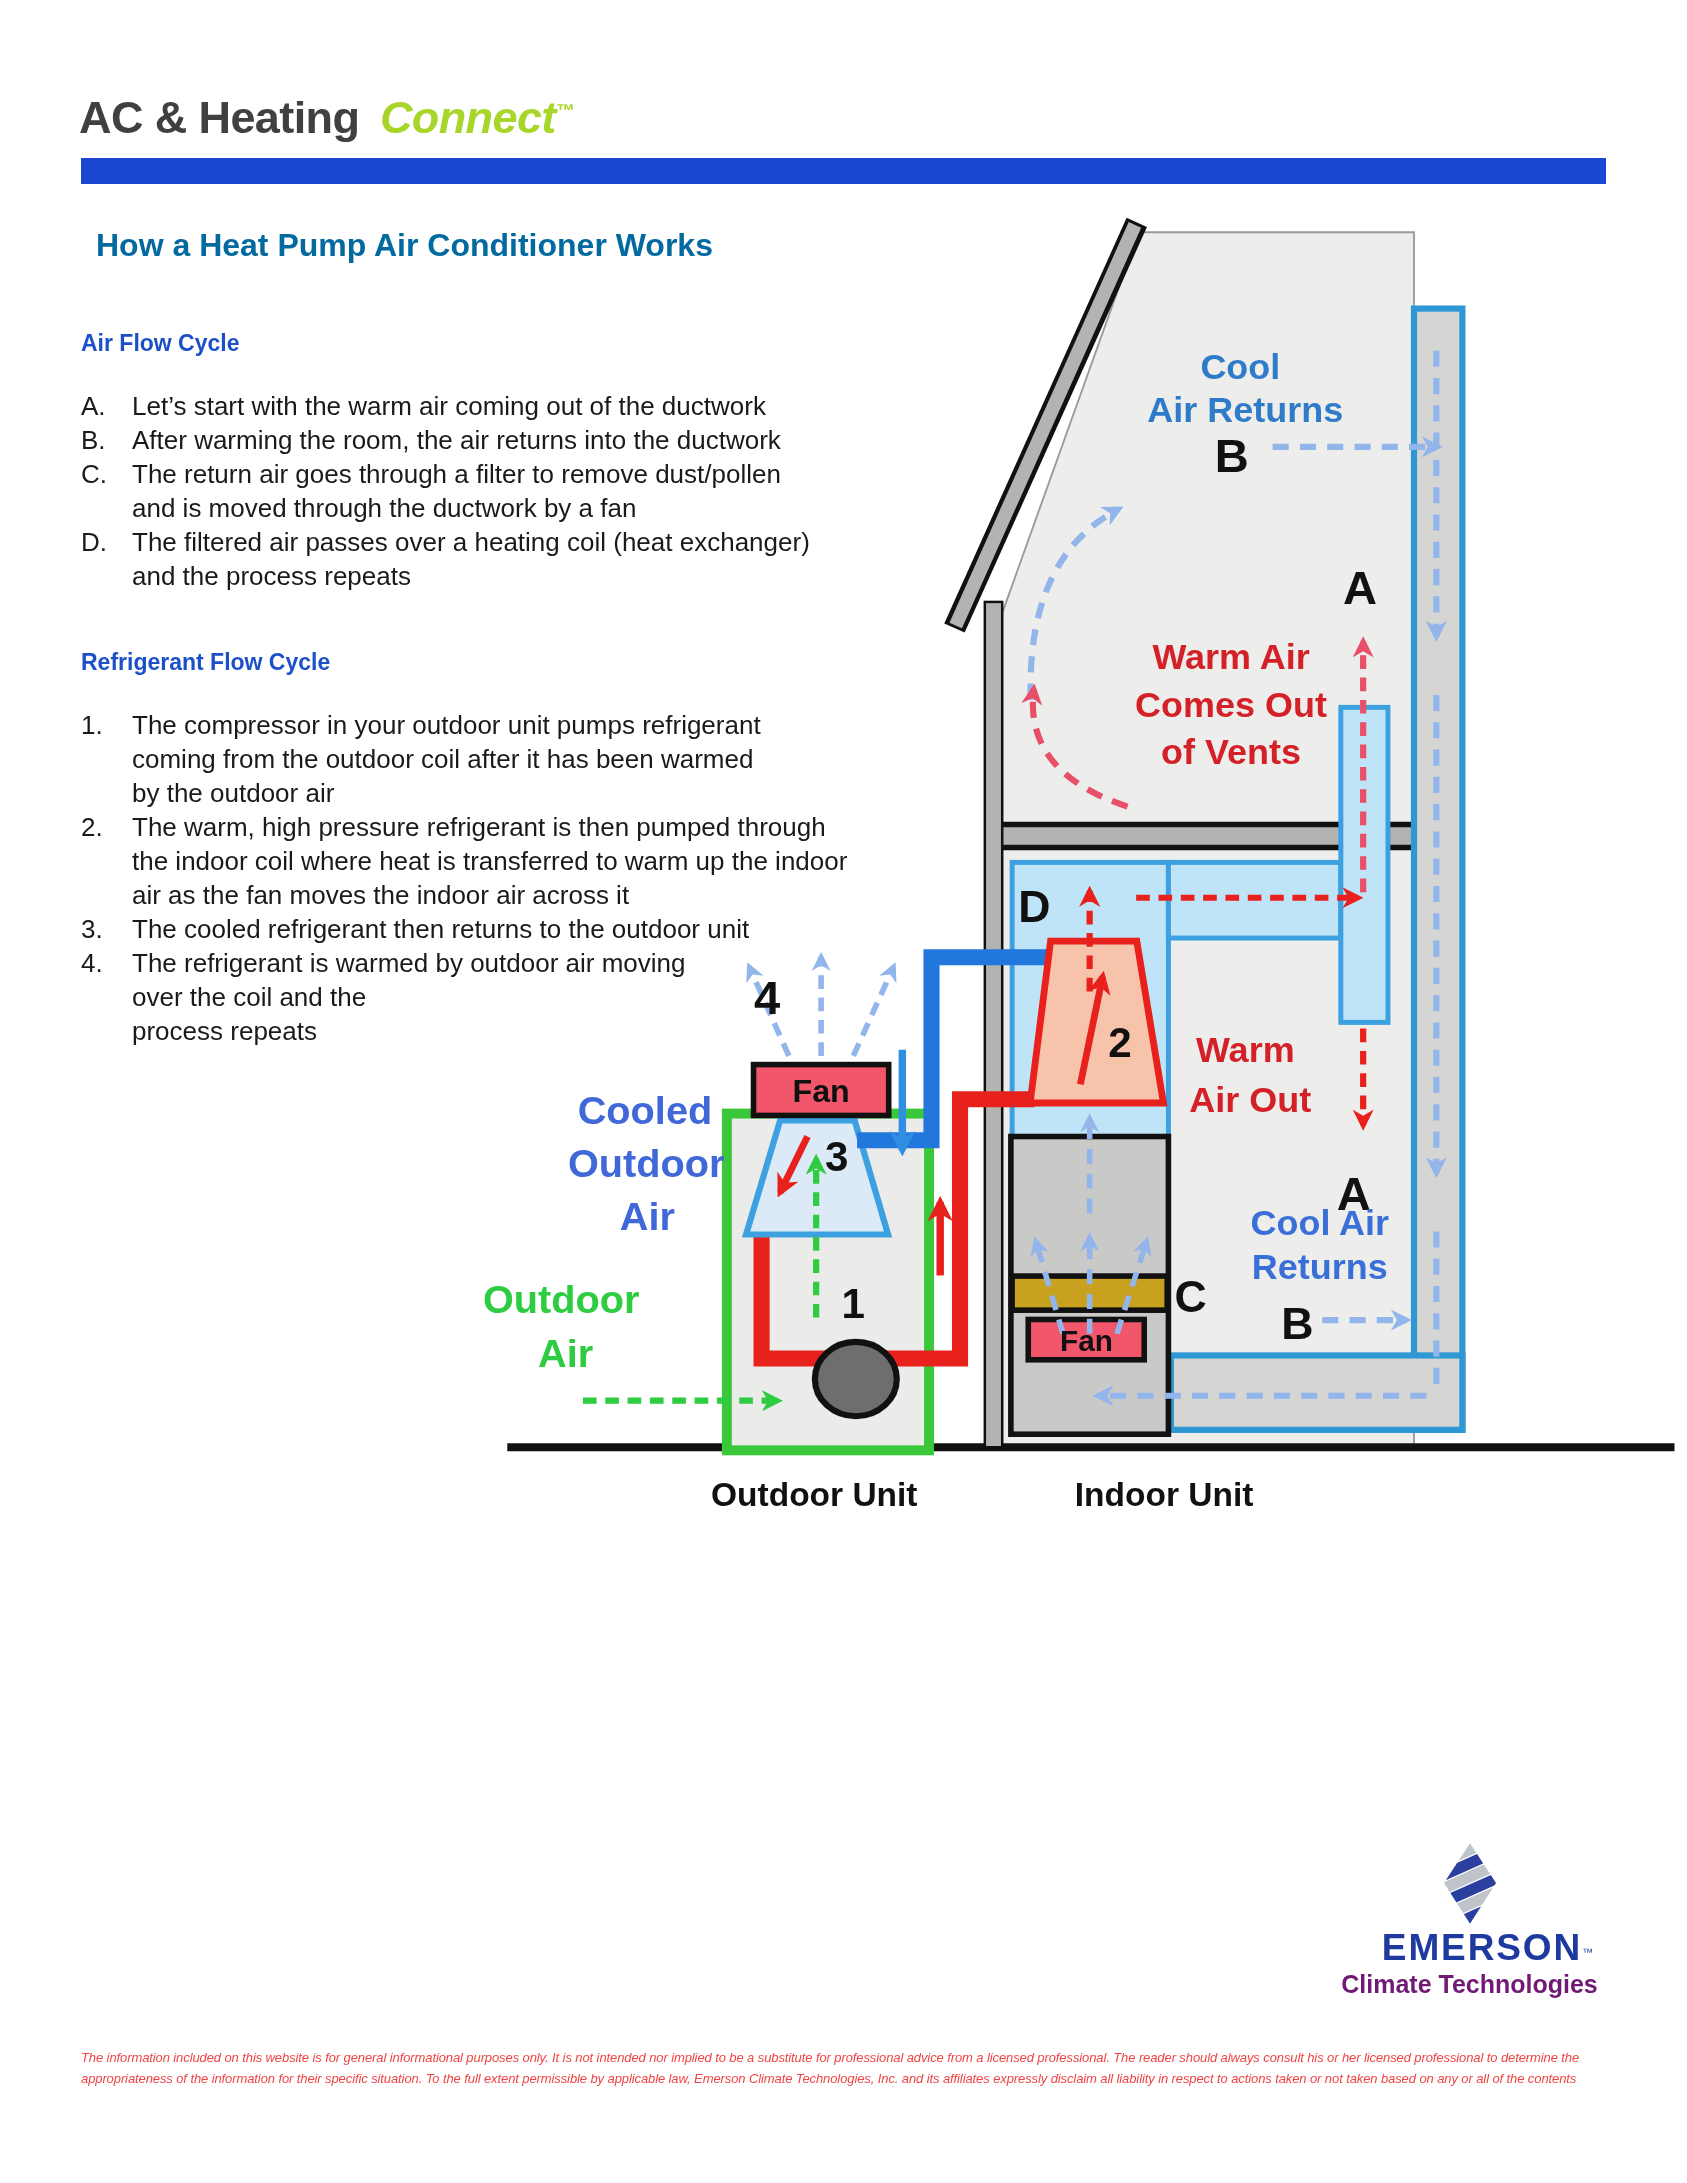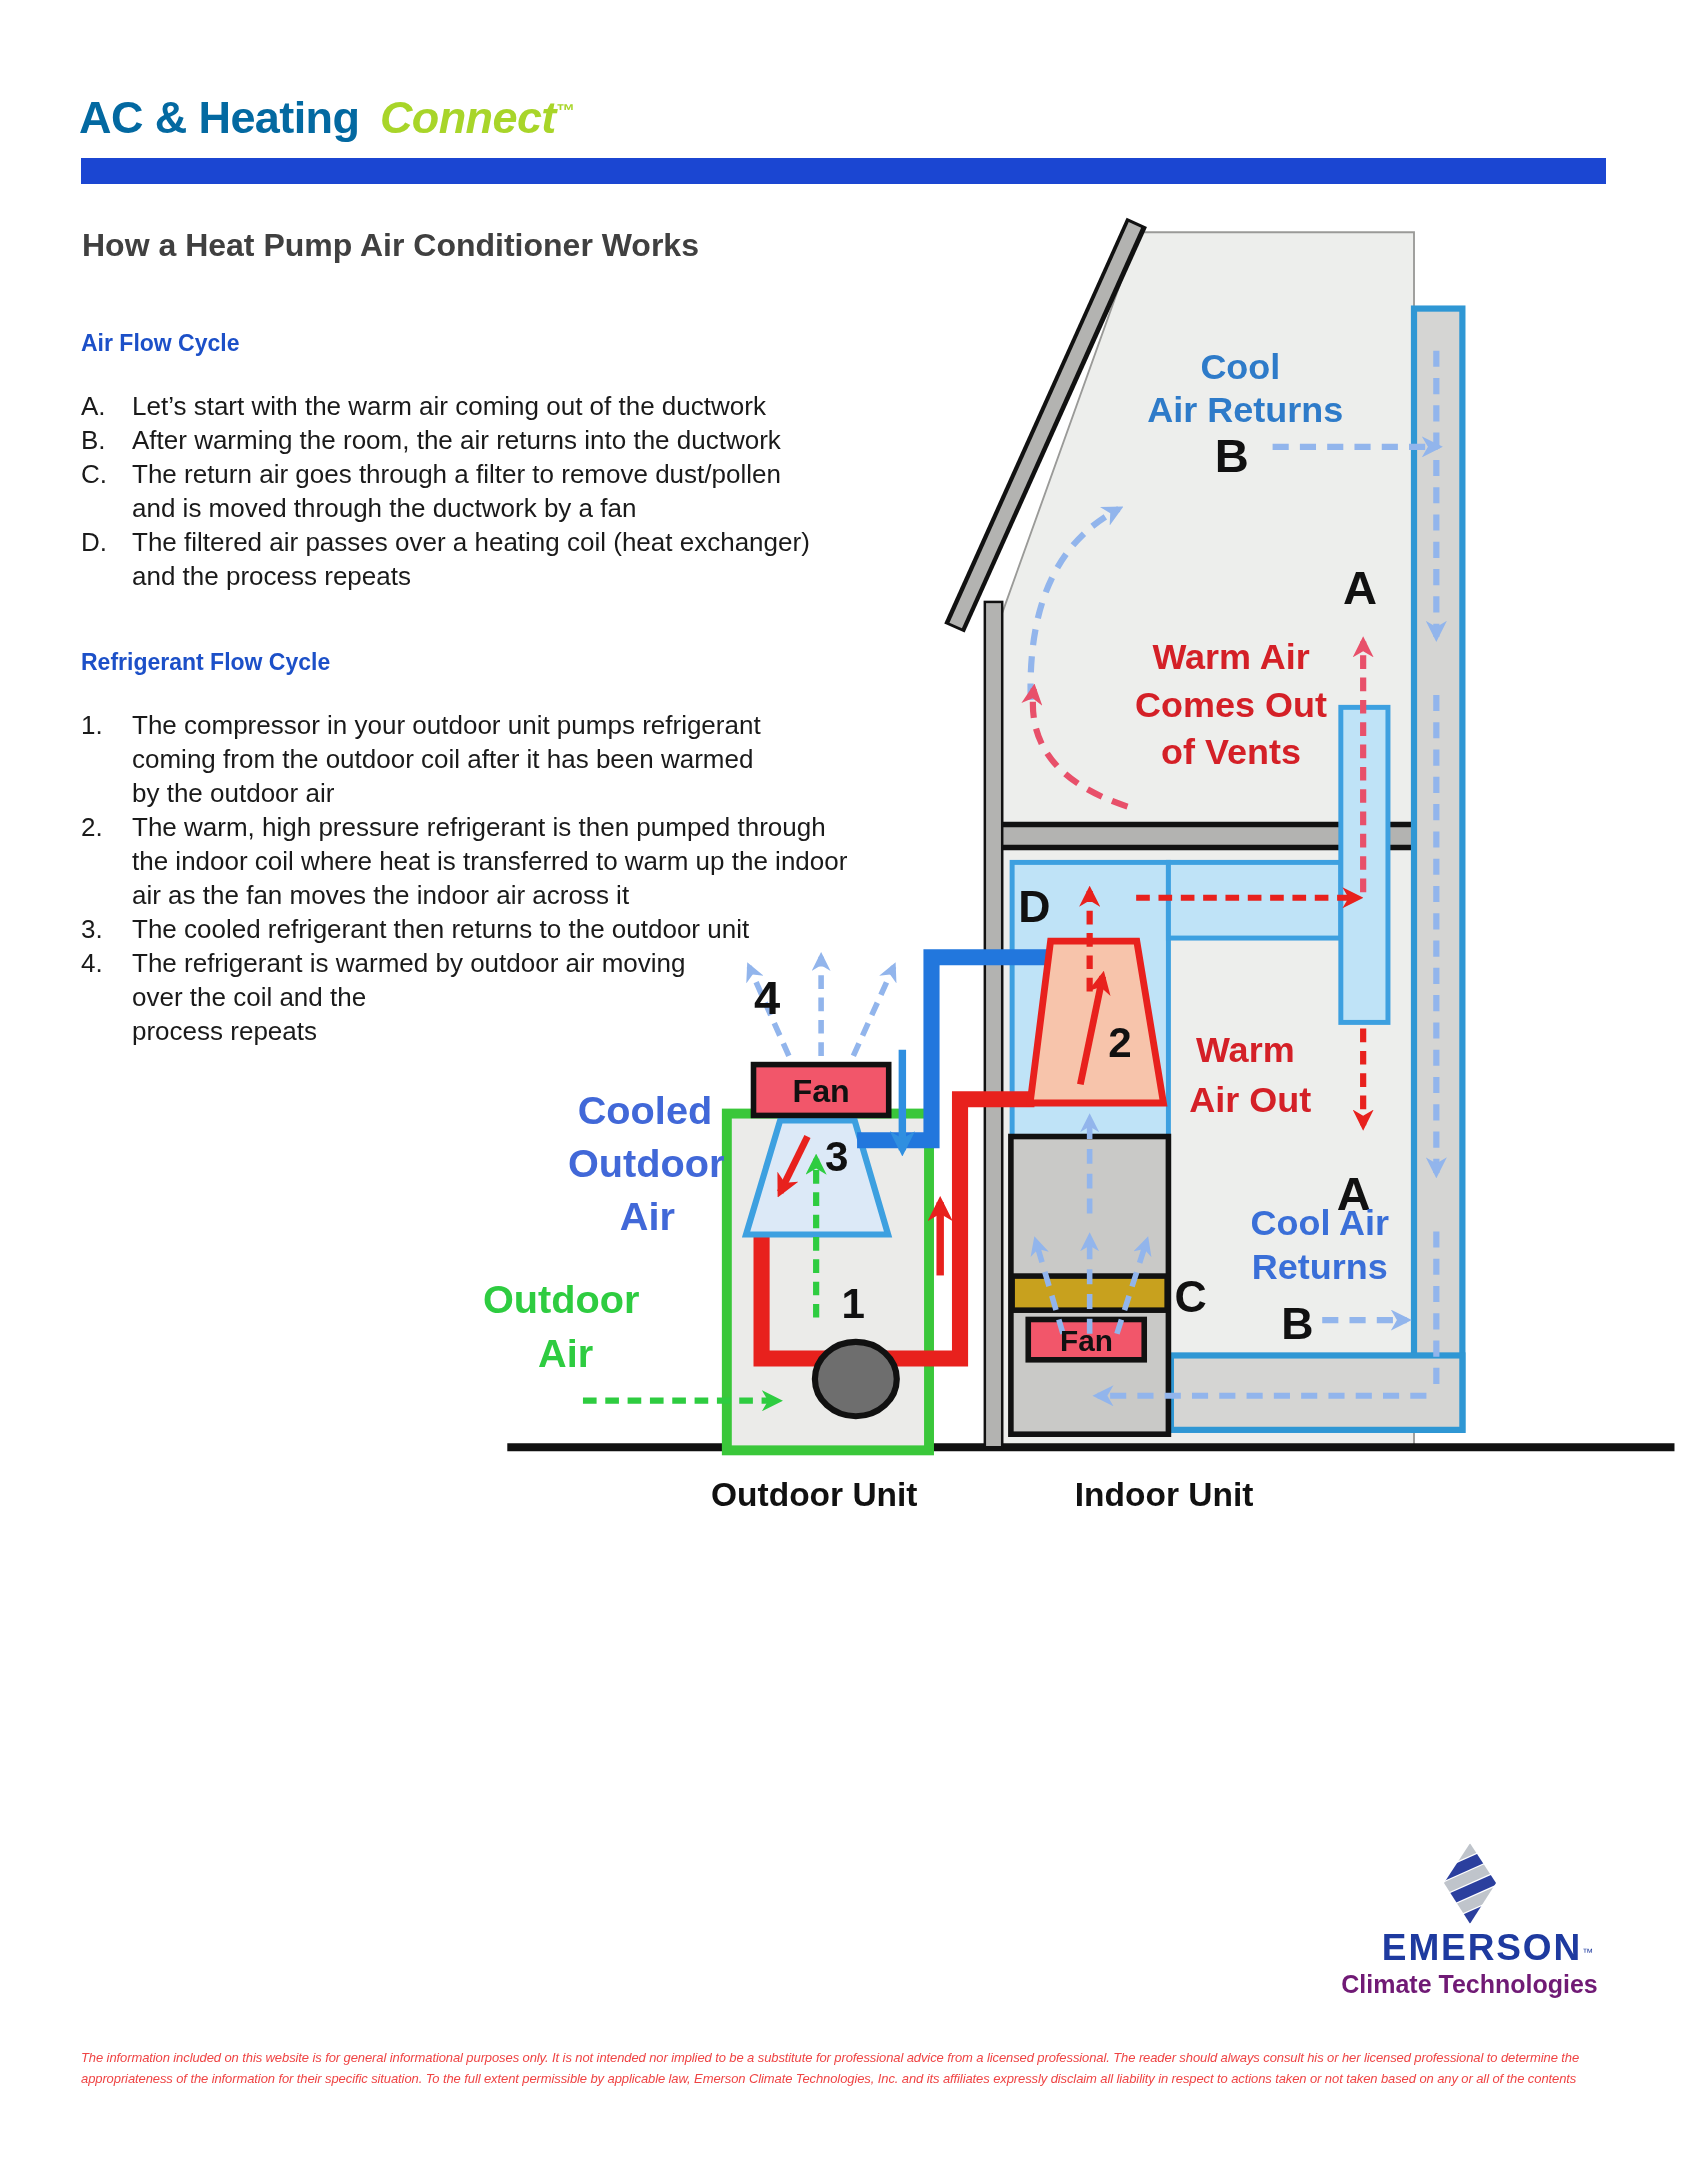--- a/index.html
+++ b/index.html
@@ -1,27 +1,27 @@
 <!DOCTYPE html>
 <html style="font-size:10px"><head>
 <meta charset="utf-8">
 <style>
   html,body{margin:0;padding:0;background:#fff;}
   body{width:1687px;height:2183px;position:relative;font-family:"Liberation Sans",sans-serif;color:#1a1a1a;overflow:hidden;}
   .abs{position:absolute;}
 
   
   .brand{left:79px;top:92px;font-size:45px;font-weight:bold;letter-spacing:-0.6px;white-space:nowrap;}
-  .brand .p1{color:#0369a1;}
+  .brand .p1{color:#404040;}
   .brand .p2{color:#a8d529;font-style:italic;margin-left:8.7px;}
   .brand .tm{color:#a8d529;font-size:18.6px;vertical-align:super;font-style:italic;}
   .topbar{left:81px;top:158px;width:1525px;height:26px;background:#1b46d2;}
 
   
-  .title{left:82px;top:227px;font-size:32px;font-weight:bold;color:#404040;}
+  .title{left:96px;top:227px;font-size:32px;font-weight:bold;color:#0369a1;}
   .sechead{font-size:23px;font-weight:bold;color:#1c50c8;}
   .air-head{left:81px;top:330px;}
   .refr-head{left:81px;top:649px;}
   .list{left:81px;width:868px;}
   .air-list{top:389px;}
   .refr-list{top:708px;}
   .li{display:flex;align-items:flex-start;}
   .li .mk{width:51px;flex:0 0 51px;font-size:26px;line-height:34px;}
   .li .tx{font-size:26px;line-height:34px;white-space:pre-line;}
 

